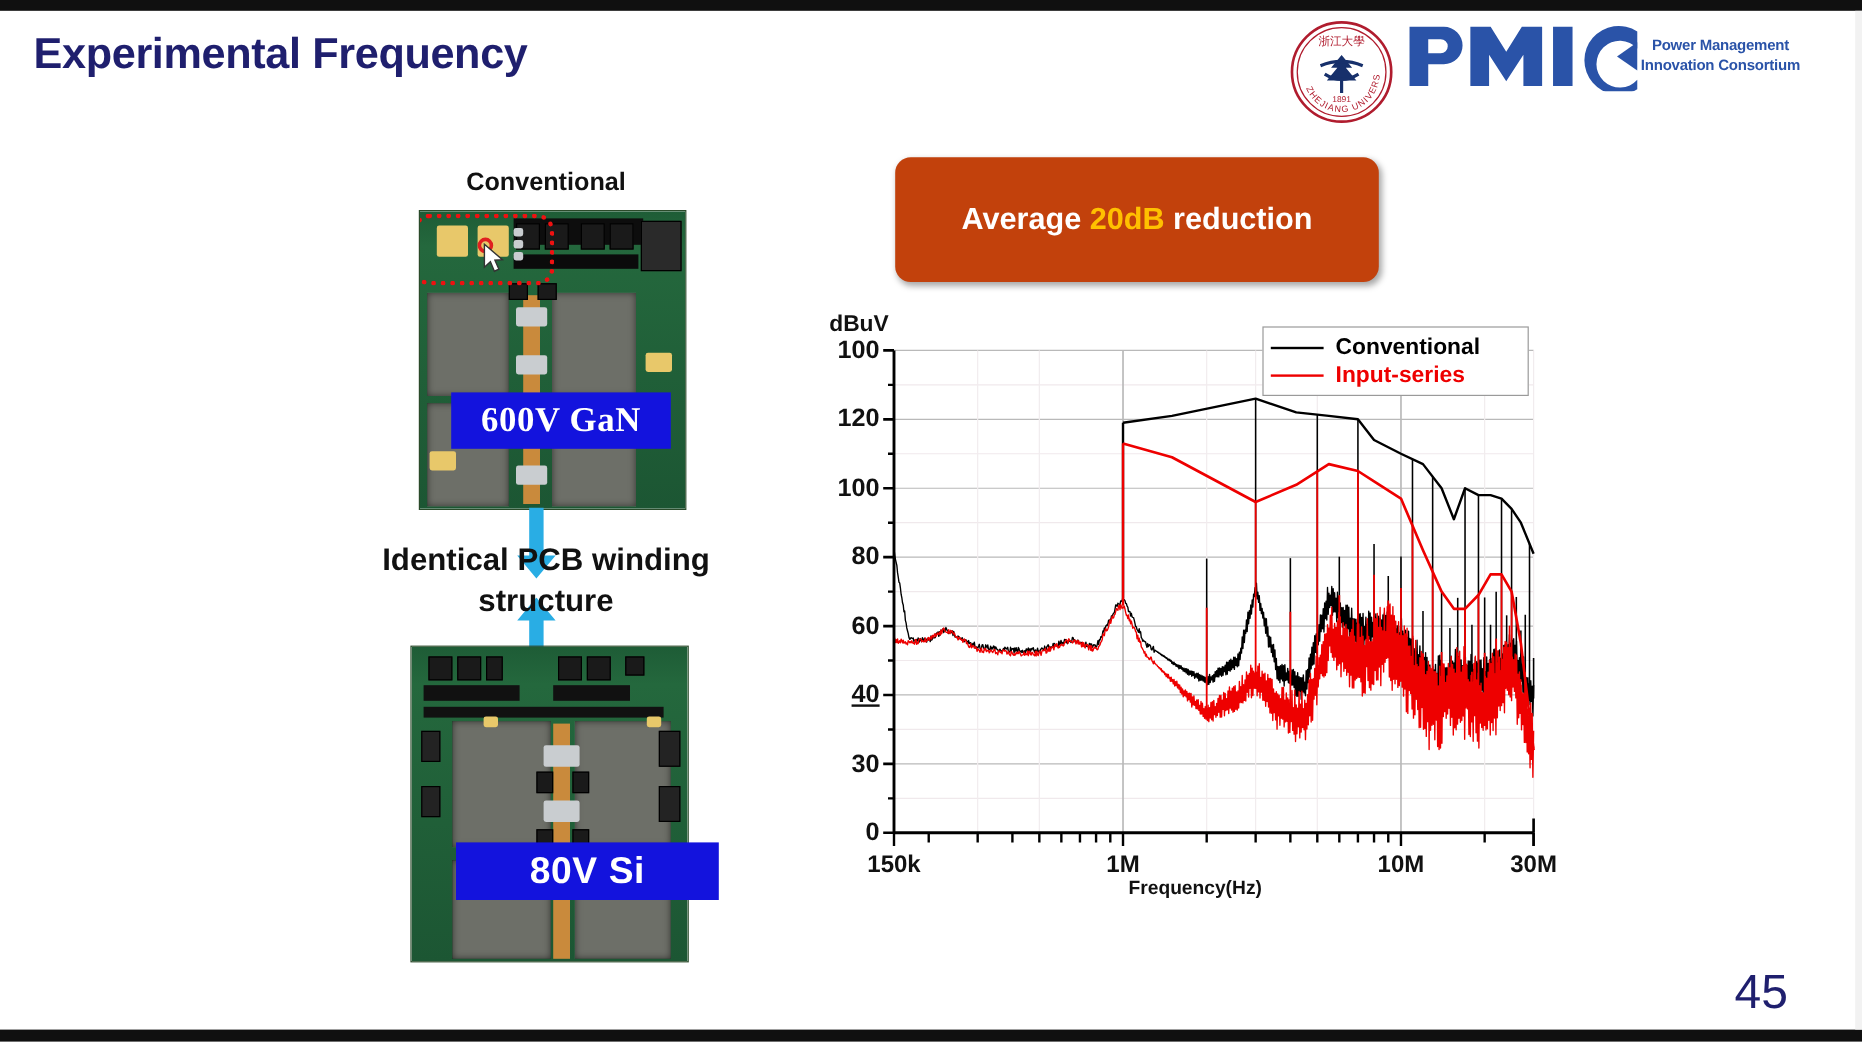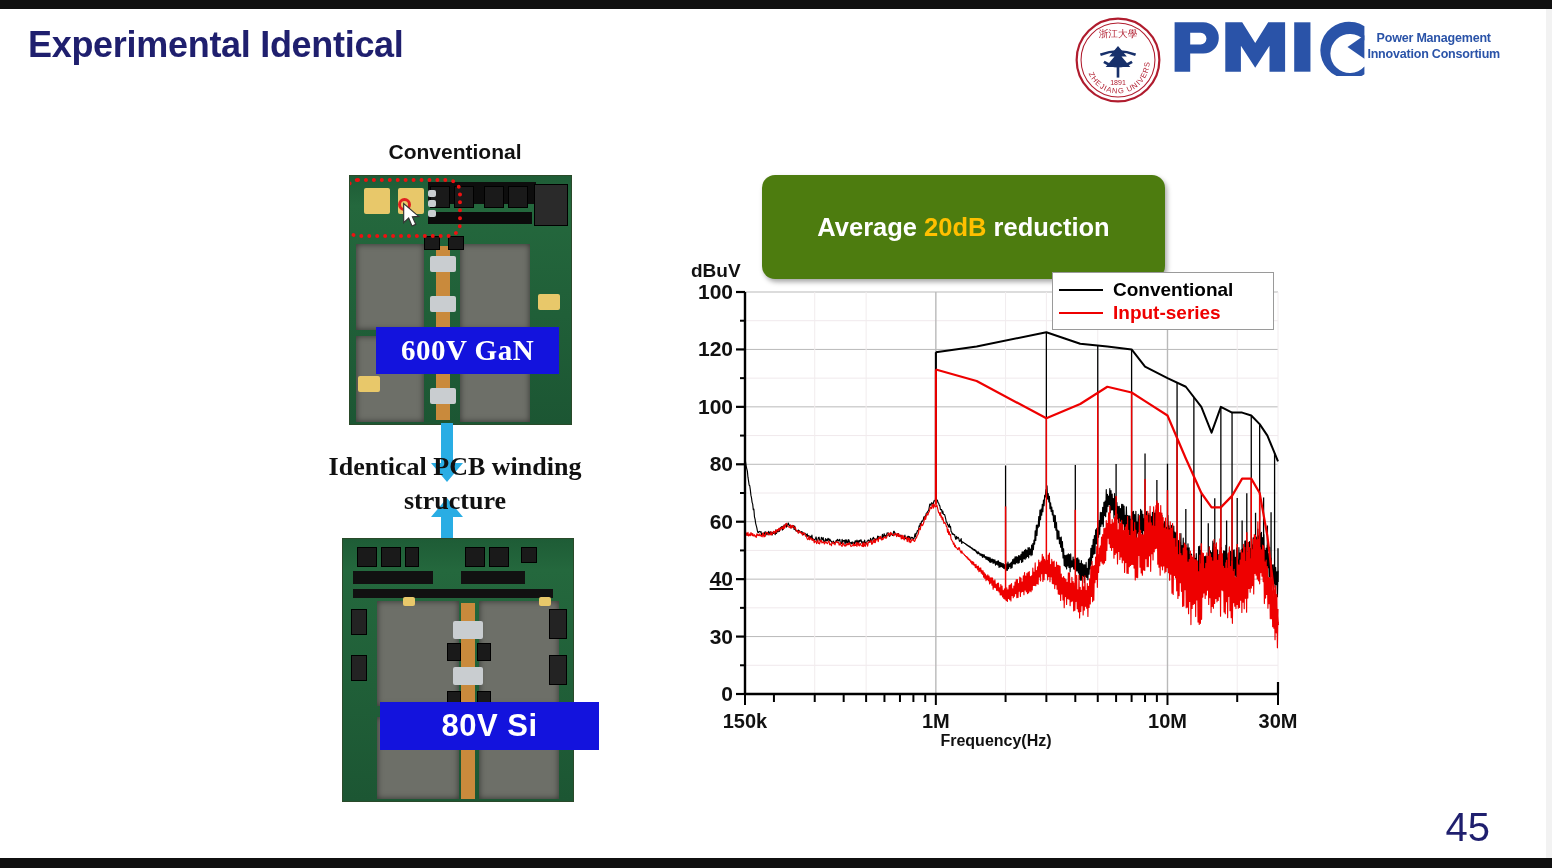--- a/index.html
+++ b/index.html
@@ -61,40 +61,40 @@
     position:absolute; background:#1313dd; color:#fff; text-align:center;
     font-weight:bold; display:flex; align-items:center; justify-content:center;
   }
   #tag-gan { left:96px; top:187px; width:183px; height:47px; font-size:29px;
              font-family:"Liberation Serif", serif; letter-spacing:.5px; }
   #tag-si  { left:100px; top:562px; width:219px; height:48px; font-size:31px;
              font-family:"Liberation Sans", sans-serif; letter-spacing:.5px; }
 
   #middle-text {
     position:absolute; left:-5px; top:310px; width:360px; text-align:center;
-    font-size:26px; font-weight:bold; color:#111; line-height:1.3;font-family:Liberation Serif, serif;
+    font-size:26px; font-weight:bold; color:#111; line-height:1.3;
   }
 
   .arrow { position:absolute; }
 
   .dash-box {
     position:absolute; left:40px; top:38px; width:122px; height:65px;
     border:4px dotted #ee1111; border-radius:14px;
   }
   .cursor { position:absolute; left:105px; top:68px; width:20px; height:28px; }
   .cursor-dot { position:absolute; left:100px; top:66px; width:13px; height:13px;
                 border:3px solid #e02020; border-radius:50%; }
 
   
   #callout {
-    position:absolute; left:762px; top:131px; width:403px; height:104px;
-    background:#4d7c0f; border-radius:13px;
+    position:absolute; left:746px; top:131px; width:403px; height:104px;
+    background:#c2410c; border-radius:13px;
     box-shadow:2px 3px 5px rgba(0,0,0,.35);
     display:flex; flex-direction:column; align-items:center; justify-content:center;
-    color:#fff; font-weight:bold; font-size:25.5px; line-height:1.5;margin-top:44px;
+    color:#fff; font-weight:bold; font-size:25.5px; line-height:1.5;
   }
   #callout .hl { color:#ffc000; }
 
   
   #chart { position:absolute; left:686px; top:262px; width:620px; height:500px; }
   .ylabel-unit { position:absolute; left:5px; top:-2px; font-size:19px; font-weight:bold; color:#111; }
   .ytick { position:absolute; right:0; transform:translateY(-50%); font-size:21px; font-weight:bold; color:#111; }
   .xtick { position:absolute; transform:translateX(-50%); font-size:20px; font-weight:bold; color:#111; }
   .xaxis-title { position:absolute; width:100%; text-align:center; font-size:16px; font-weight:bold; color:#111; }
   #legend {
@@ -112,21 +112,21 @@
 </style>
 </head>
 <body>
 
 <div id="slide">
 
   <div class="topbar"></div>
   <div class="botbar"></div>
   <div class="rightedge"></div>
 
-  <div id="title">Experimental Identical</div>
+  <div id="title">Experimental Frequency</div>
 
   <div id="logo">
     <div class="zju-seal">
       <svg width="88" height="88" viewBox="0 0 100 100">
         <circle cx="50" cy="50" r="47" fill="none" stroke="#b01c2e" stroke-width="2.5"></circle>
         <circle cx="50" cy="50" r="42" fill="none" stroke="#b01c2e" stroke-width="1.2"></circle>
         <path d="M50 34 L40 46 L46 46 L36 58 L64 58 L54 46 L60 46 Z" fill="#17306b"></path>
         <path d="M30 44 q20 -8 40 0" fill="none" stroke="#17306b" stroke-width="3"></path>
         <path d="M34 52 q16 10 32 0" fill="none" stroke="#17306b" stroke-width="3"></path>
         <path d="M50 58 L50 70" stroke="#17306b" stroke-width="3"></path>

